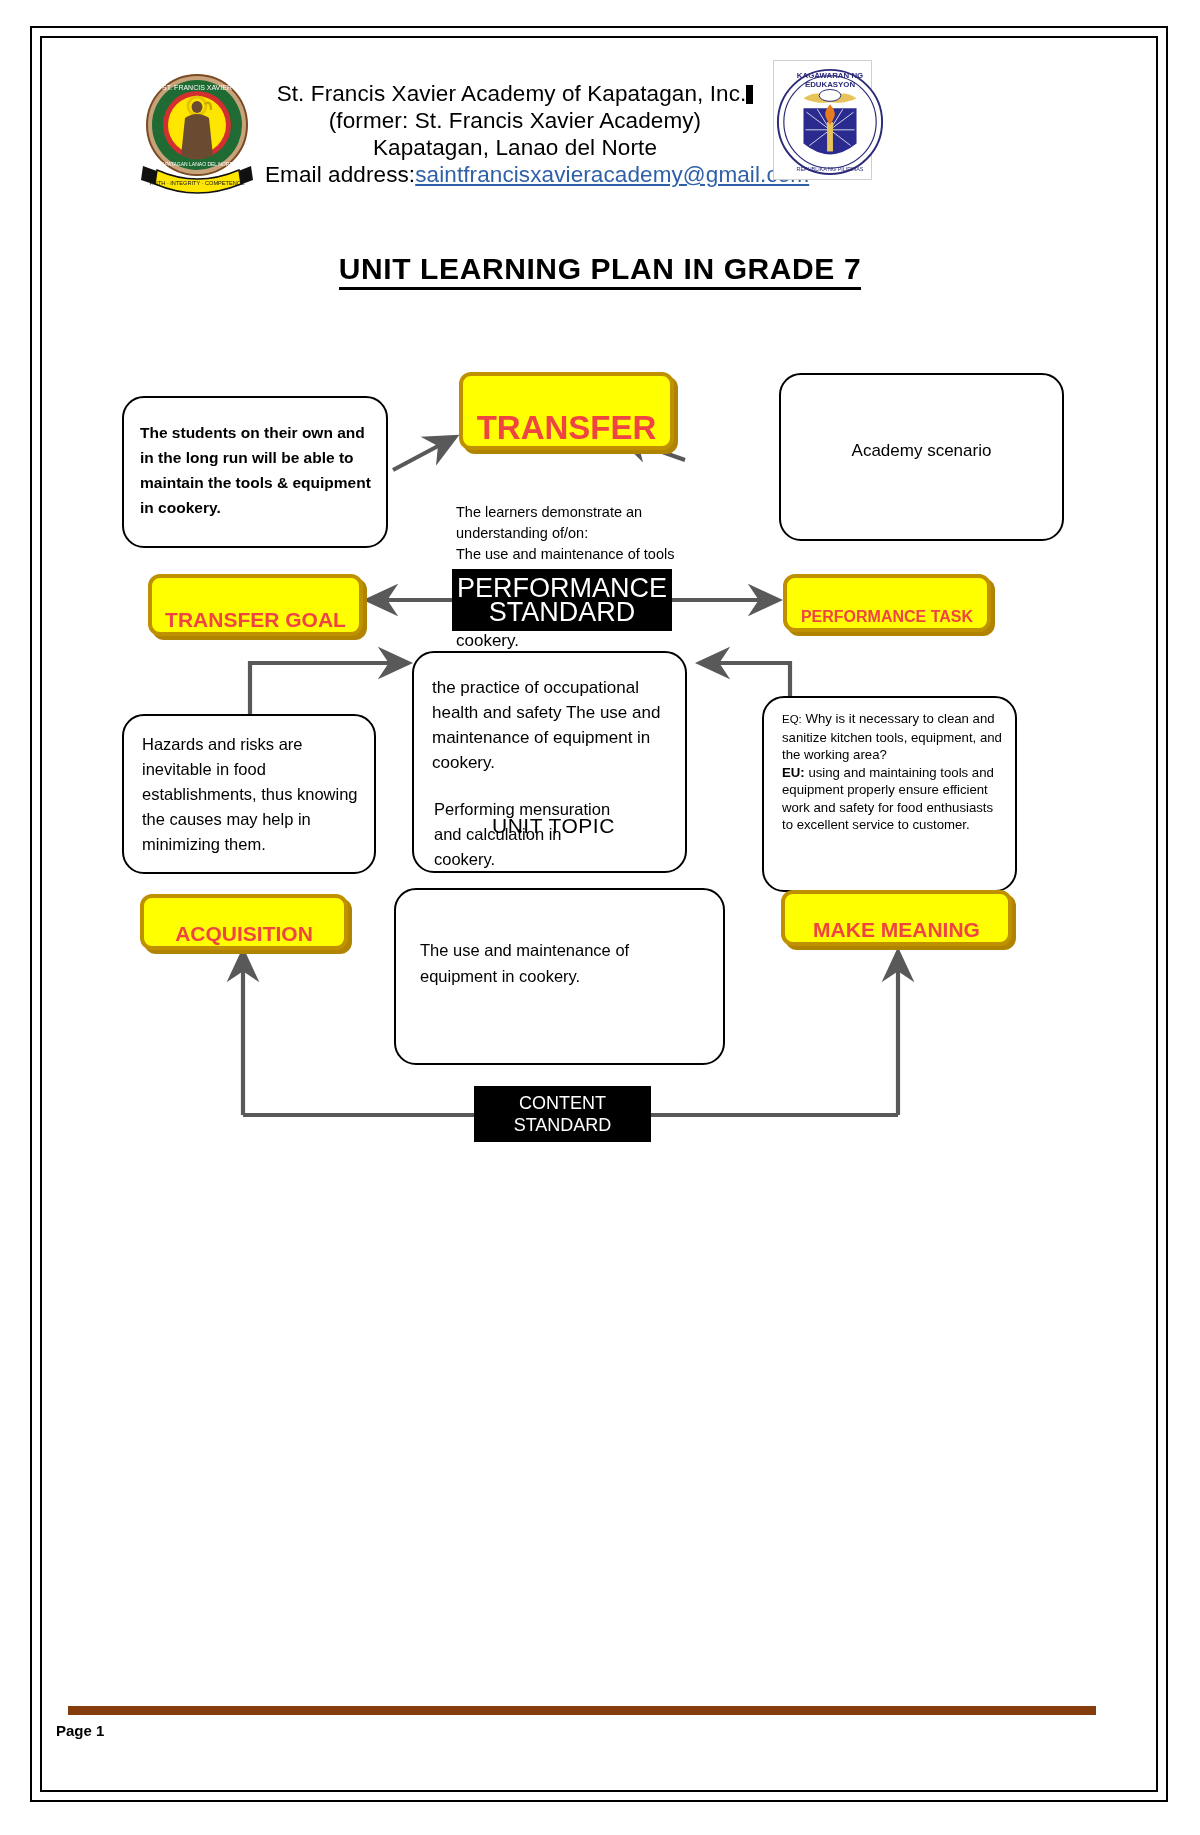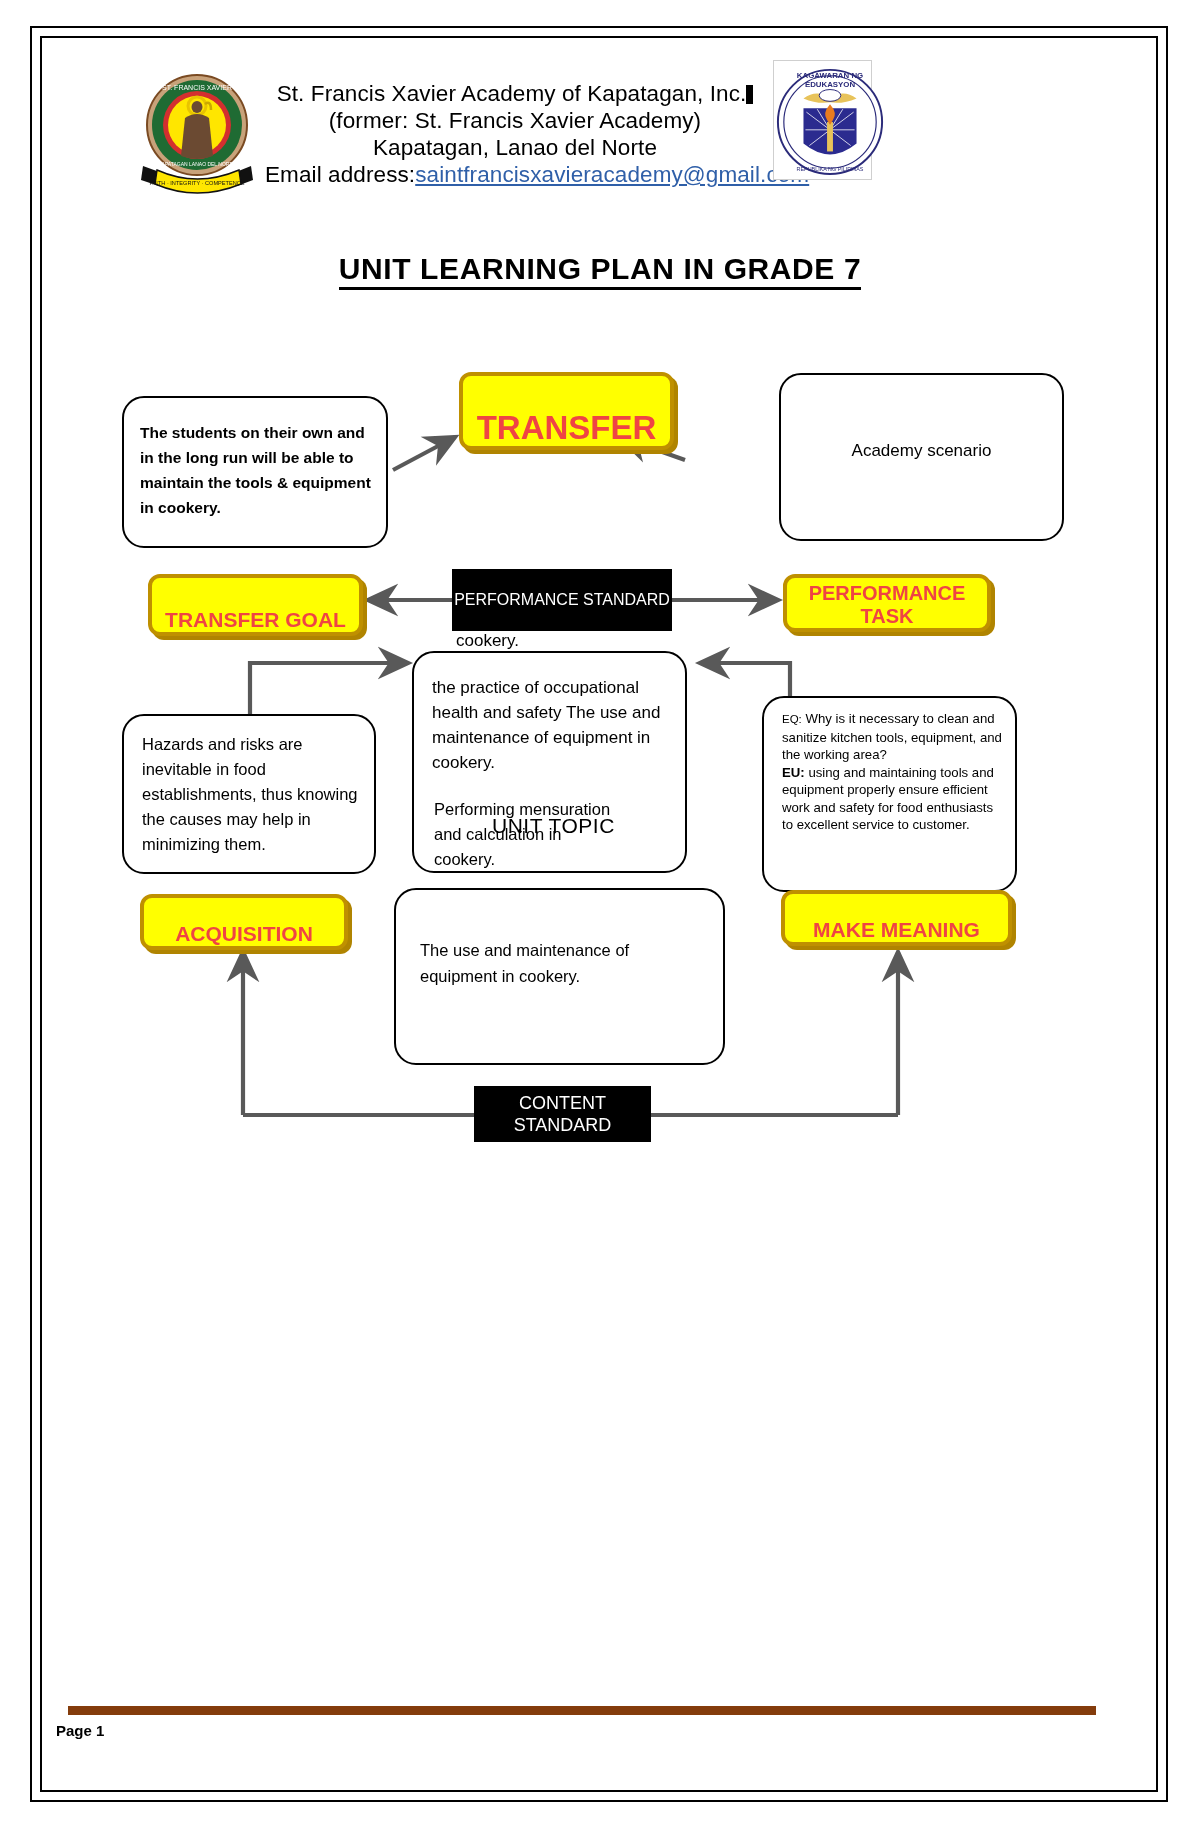--- a/index.html
+++ b/index.html
@@ -153,21 +153,21 @@
 
   
   .bbox {
     position: absolute;
     background: #000000;
     color: #ffffff;
     display: flex;
     align-items: center;
     justify-content: center;
     text-align: center;
-    font-size: 16px;
+    font-size: 27px;
     line-height: 24px;
     box-sizing: border-box;
   }
 
   
   .ftext {
     position: absolute;
     color: #000;
   }
 
@@ -303,30 +303,34 @@
     </div>
 
     <div class="rbox" style="left:122px; top:396px; width:266px; height:152px;">
       <div class="txt" style="top:22px; font-size:15.5px; line-height:25px; font-weight:bold;">The students on their own and in the long run will be able to maintain the tools &amp; equipment in cookery.</div>
     </div>
 
     <div class="rbox" style="left:779px; top:373px; width:285px; height:168px;">
       <div class="txt" style="top:66px; left:0; right:0; text-align:center; font-size:17px;">Academy scenario</div>
     </div>
 
+    <div class="ftext" style="left:456px; top:502px; width:250px; font-size:14.5px; line-height:21px;">
+      <div>The learners demonstrate an understanding of/on:</div>
+      <div>The use and maintenance of tools</div>
+    </div>
 
     <div class="bbox" style="left:452px; top:569px; width:220px; height:62px;">
       <span>PERFORMANCE STANDARD</span>
     </div>
 
     <div class="ybox" style="left:148px; top:574px; width:215px; height:62px; font-size:21px; line-height:24px;">
       <span>TRANSFER GOAL</span>
     </div>
 
-    <div class="ybox" style="left:783px; top:574px; width:208px; height:58px; font-size:20px; line-height:23px;">
+    <div class="ybox" style="left:783px; top:574px; width:208px; height:58px; font-size:16px; line-height:23px;">
       <span>PERFORMANCE TASK</span>
     </div>
 
     <div class="ftext" style="left:456px; top:630px; font-size:17px; line-height:22px;">cookery.</div>
 
     <div class="rbox" style="left:412px; top:651px; width:275px; height:222px;">
       <div class="txt" style="top:22px; left:18px; right:14px; font-size:17px; line-height:25px;">the practice of occupational health and safety The use and maintenance of equipment in cookery.</div>
     </div>
 
     <div class="ftext" style="left:434px; top:797px; width:250px; font-size:16.5px; line-height:25px;">

